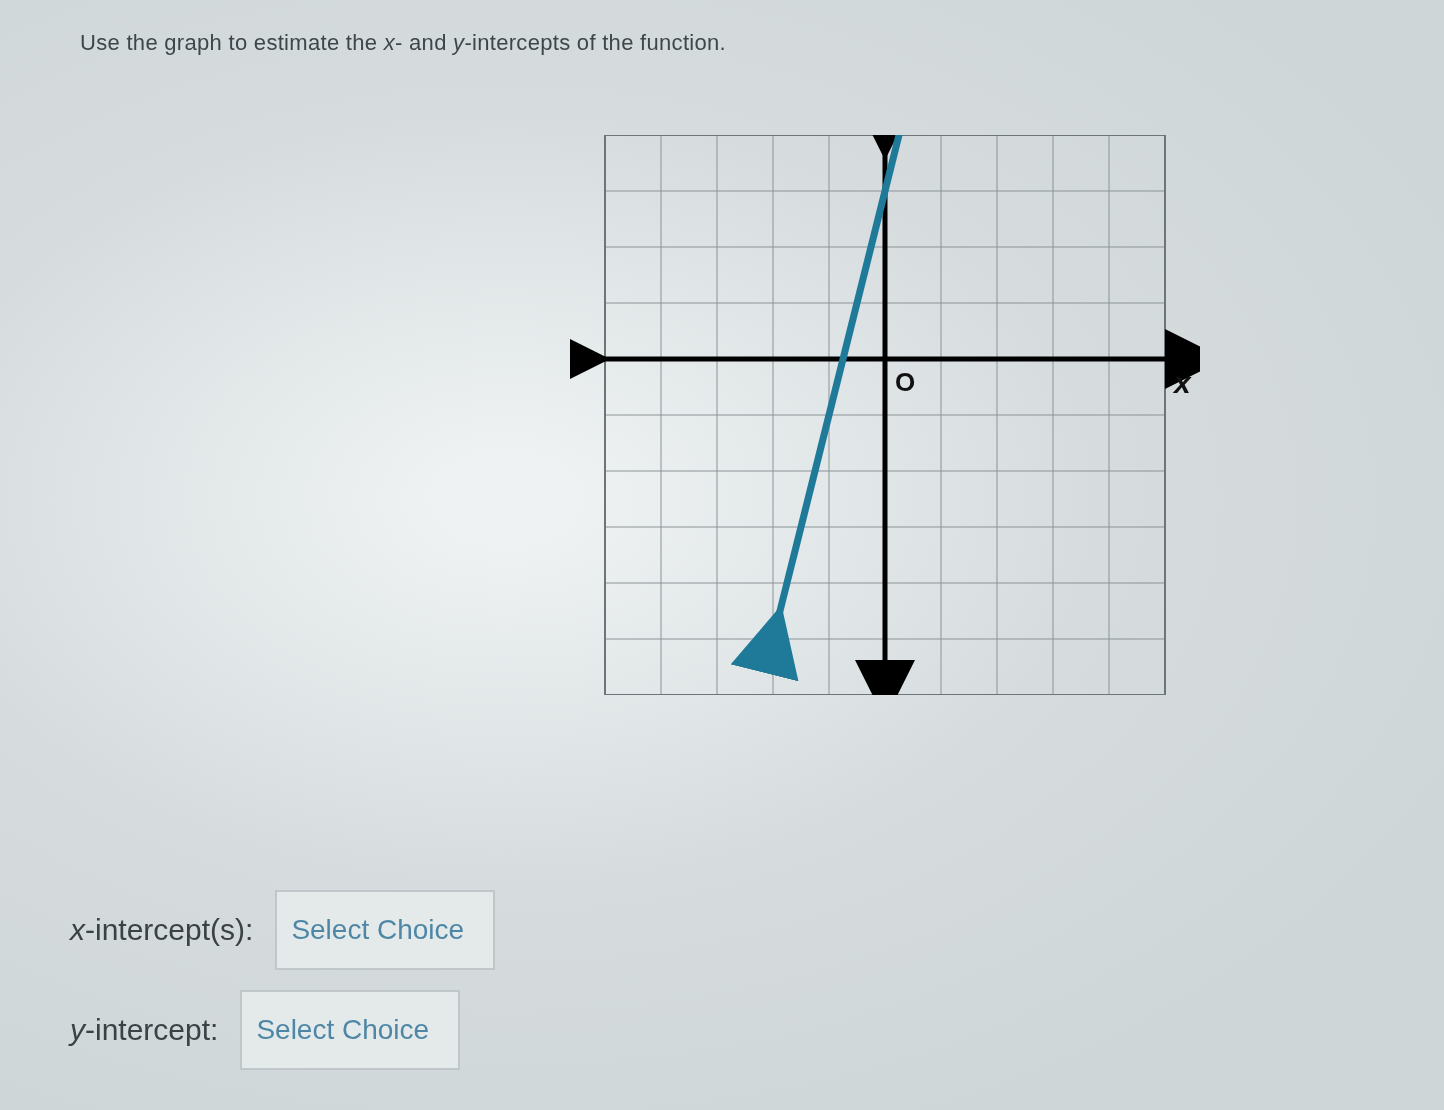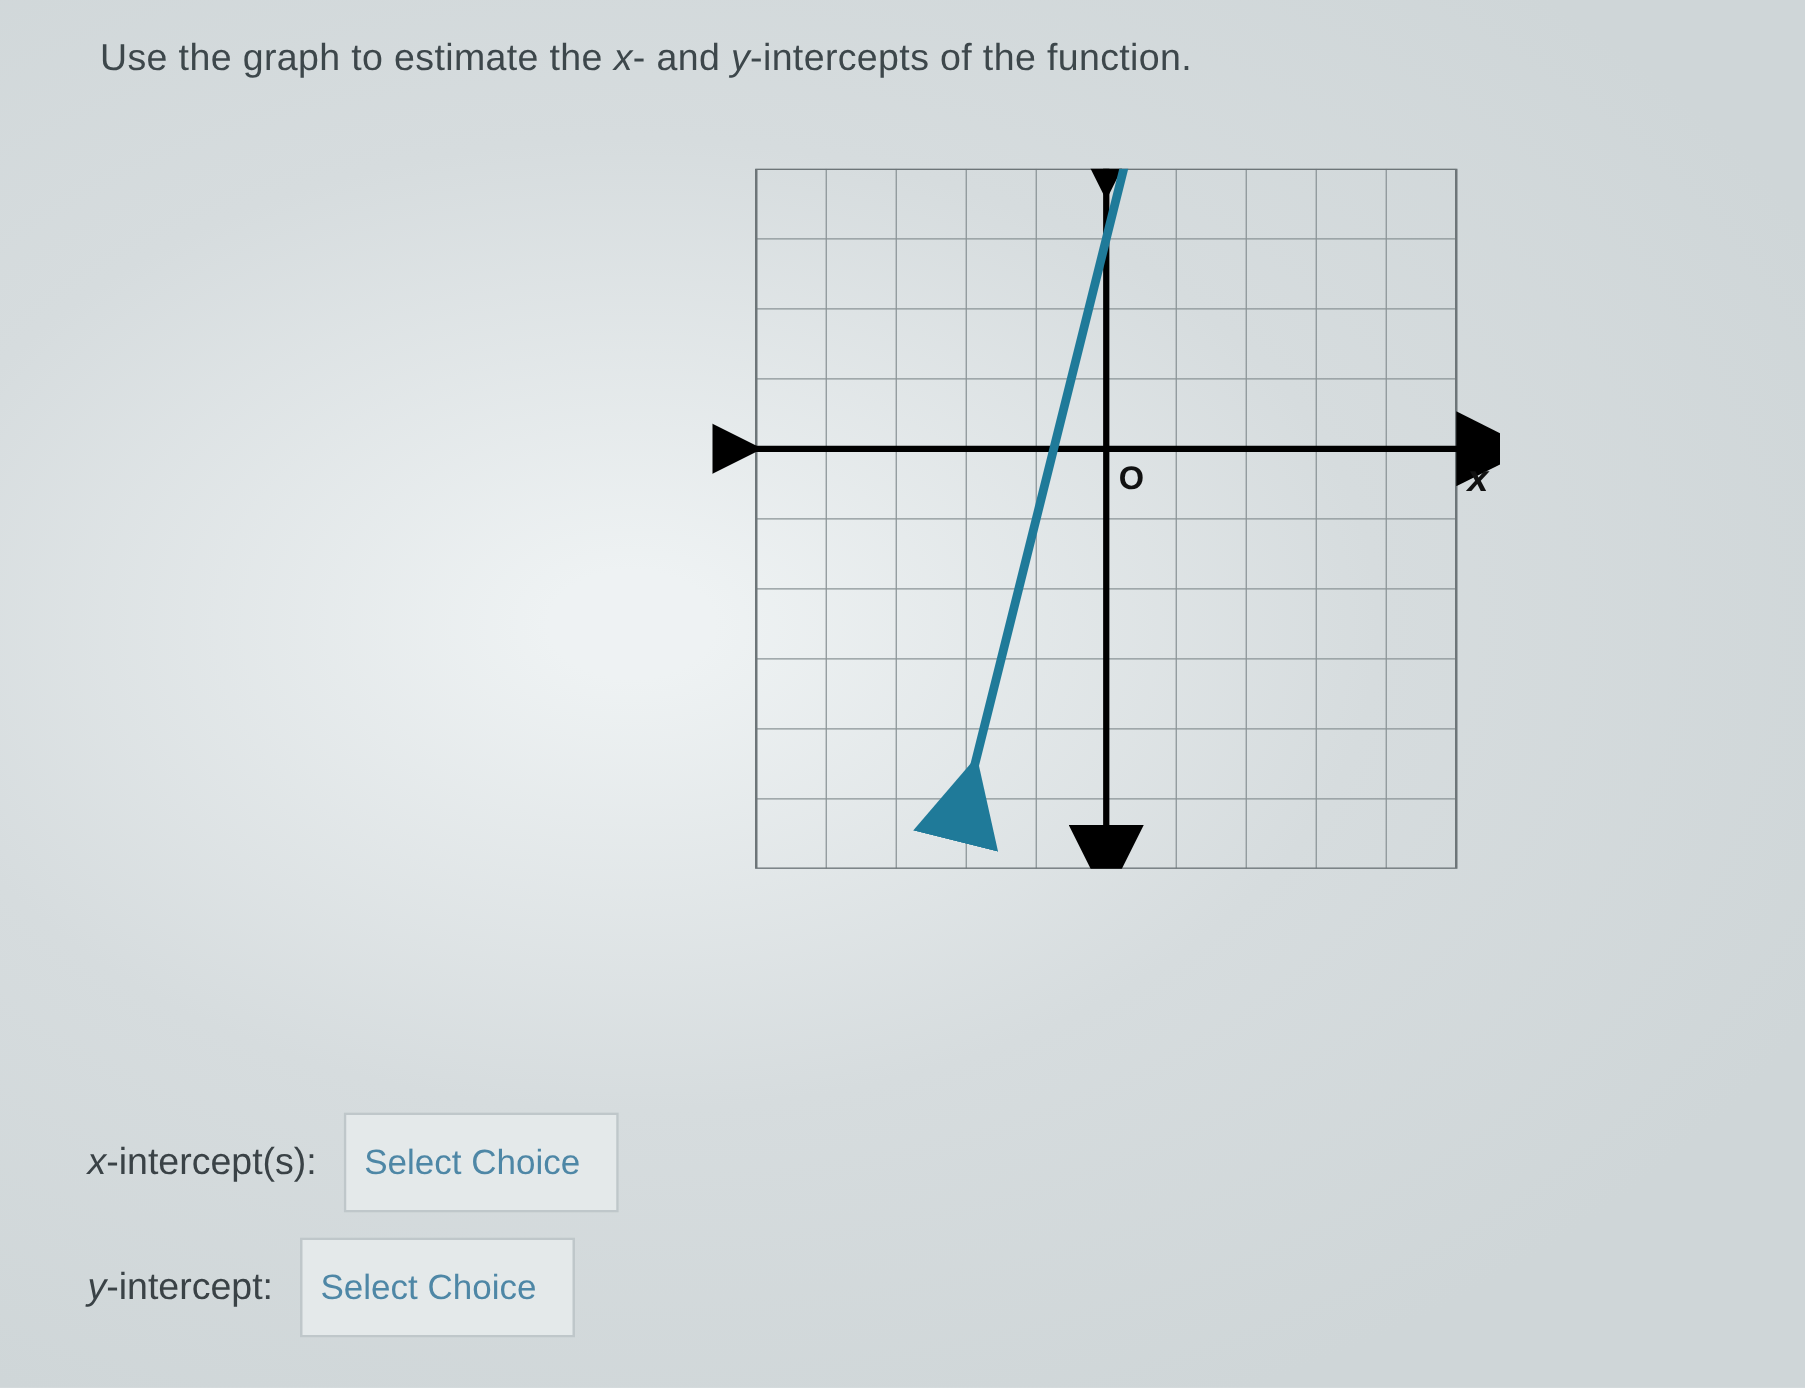--- a/index.html
+++ b/index.html
@@ -16,21 +16,21 @@
   .page {
     width: 1444px;
     height: 1110px;
     position: relative;
     background: radial-gradient(ellipse at 35% 45%, #eef2f3 5%, #d6dcde 45%, #cfd6d8 80%);
   }
   .question {
     position: absolute;
     left: 80px;
     top: 30px;
-    font-size: 30px;
+    font-size: 22px;
     color: #3d474b;
     letter-spacing: 0.3px;
     white-space: nowrap;
   }
   .question .xi { font-style: italic; }
   .question .yi { font-style: italic; }
 
   .chart-area {
     position: absolute;
     left: 570px;

